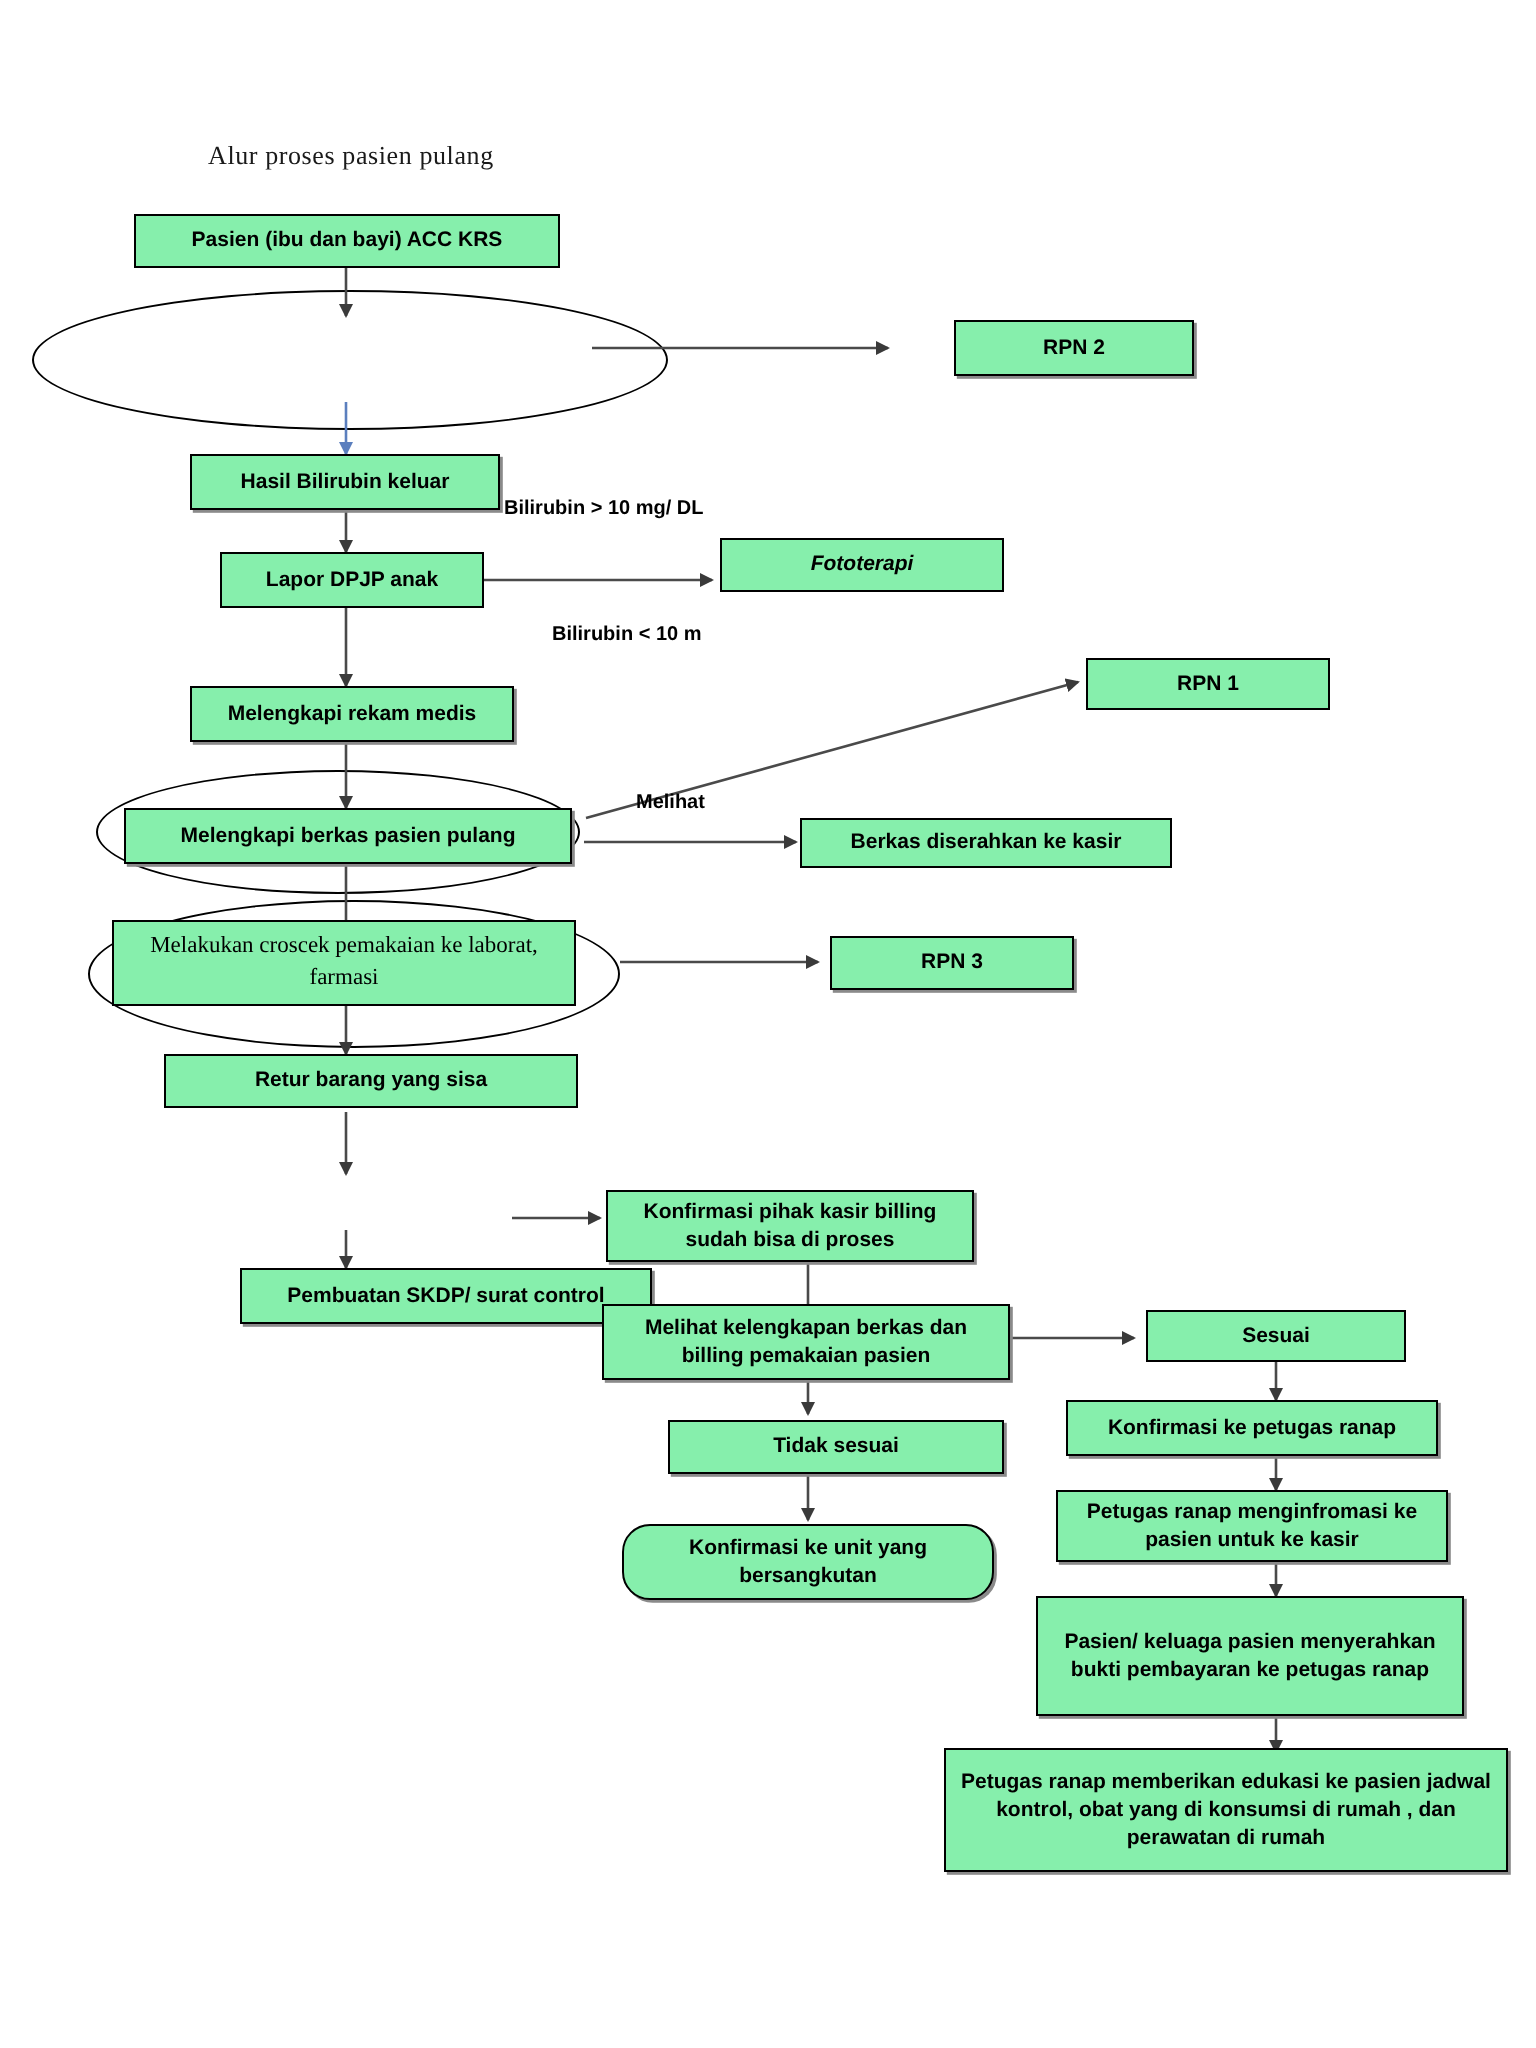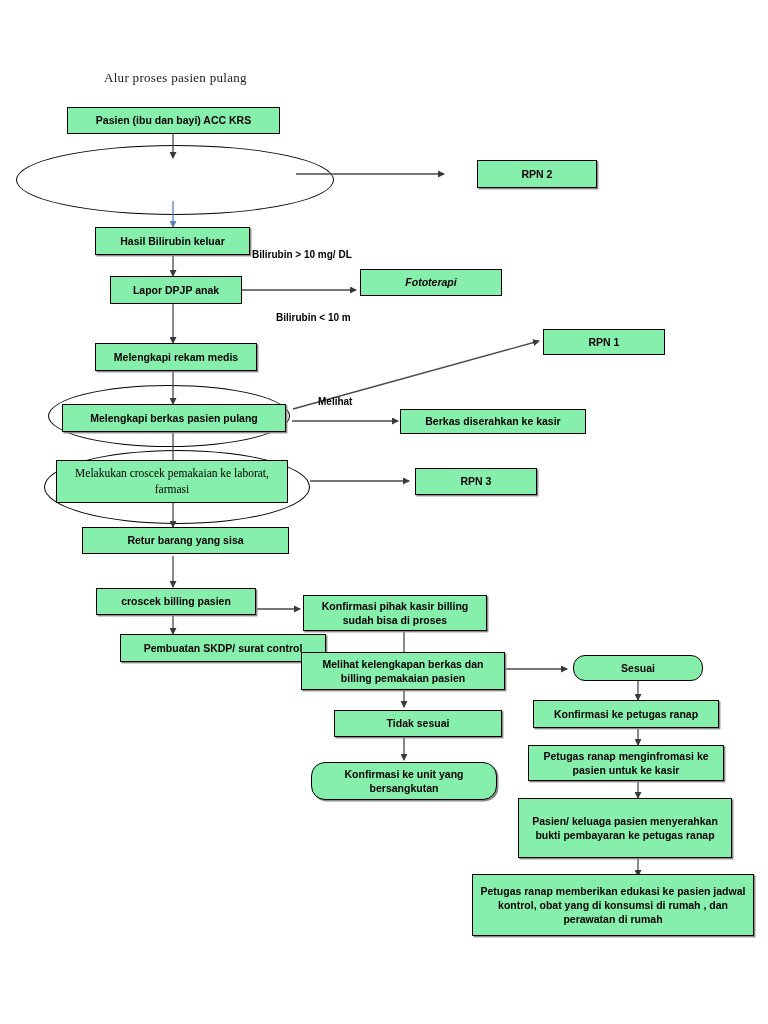--- a/index.html
+++ b/index.html
@@ -173,29 +173,28 @@
   <div class="node heavy" style="left:62px; top:404px; width:224px; height:28px;">Melengkapi berkas pasien pulang</div>
 
   <div class="node" style="left:400px; top:409px; width:186px; height:25px;">Berkas diserahkan ke kasir</div>
 
   <div class="node serifnode" style="left:56px; top:460px; width:232px; height:43px;">Melakukan croscek pemakaian ke laborat, farmasi</div>
 
   <div class="node heavy" style="left:415px; top:468px; width:122px; height:27px;">RPN 3</div>
 
   <div class="node" style="left:82px; top:499px; width:207px; height:27px;margin-top:28px;">Retur barang yang sisa</div>
 
-  <div class="node heavy" style="left:96px; top:588px; width:160px; height:27px;">croscek billing  pasien</div>
 
   <div class="node heavy" style="left:303px; top:595px; width:184px; height:36px;">Konfirmasi pihak kasir billing sudah bisa di proses</div>
 
   <div class="node heavy" style="left:73px; top:634px; width:206px; height:28px;margin-left:47px;">Pembuatan SKDP/ surat control</div>
 
   <div class="node heavy" style="left:301px; top:652px; width:204px; height:38px;">Melihat kelengkapan berkas dan billing pemakaian pasien</div>
 
-  <div class="node" style="left:573px; top:655px; width:130px; height:26px;border-radius:12px;">Sesuai</div>
+  <div class="node" style="left:573px; top:655px; width:130px; height:26px;">Sesuai</div>
 
   <div class="node heavy" style="left:334px; top:710px; width:168px; height:27px;">Tidak sesuai</div>
 
   <div class="node heavy" style="left:533px; top:700px; width:186px; height:28px;">Konfirmasi ke petugas ranap</div>
 
   <div class="node heavy" style="left:311px; top:762px; width:186px; height:38px;border-radius:14px;">Konfirmasi ke unit yang bersangkutan</div>
 
   <div class="node heavy" style="left:528px; top:745px; width:196px; height:36px;">Petugas ranap menginfromasi ke pasien untuk ke kasir</div>
 
   <div class="node heavy" style="left:518px; top:798px; width:214px; height:60px;">Pasien/ keluaga pasien menyerahkan bukti pembayaran ke petugas ranap</div>

